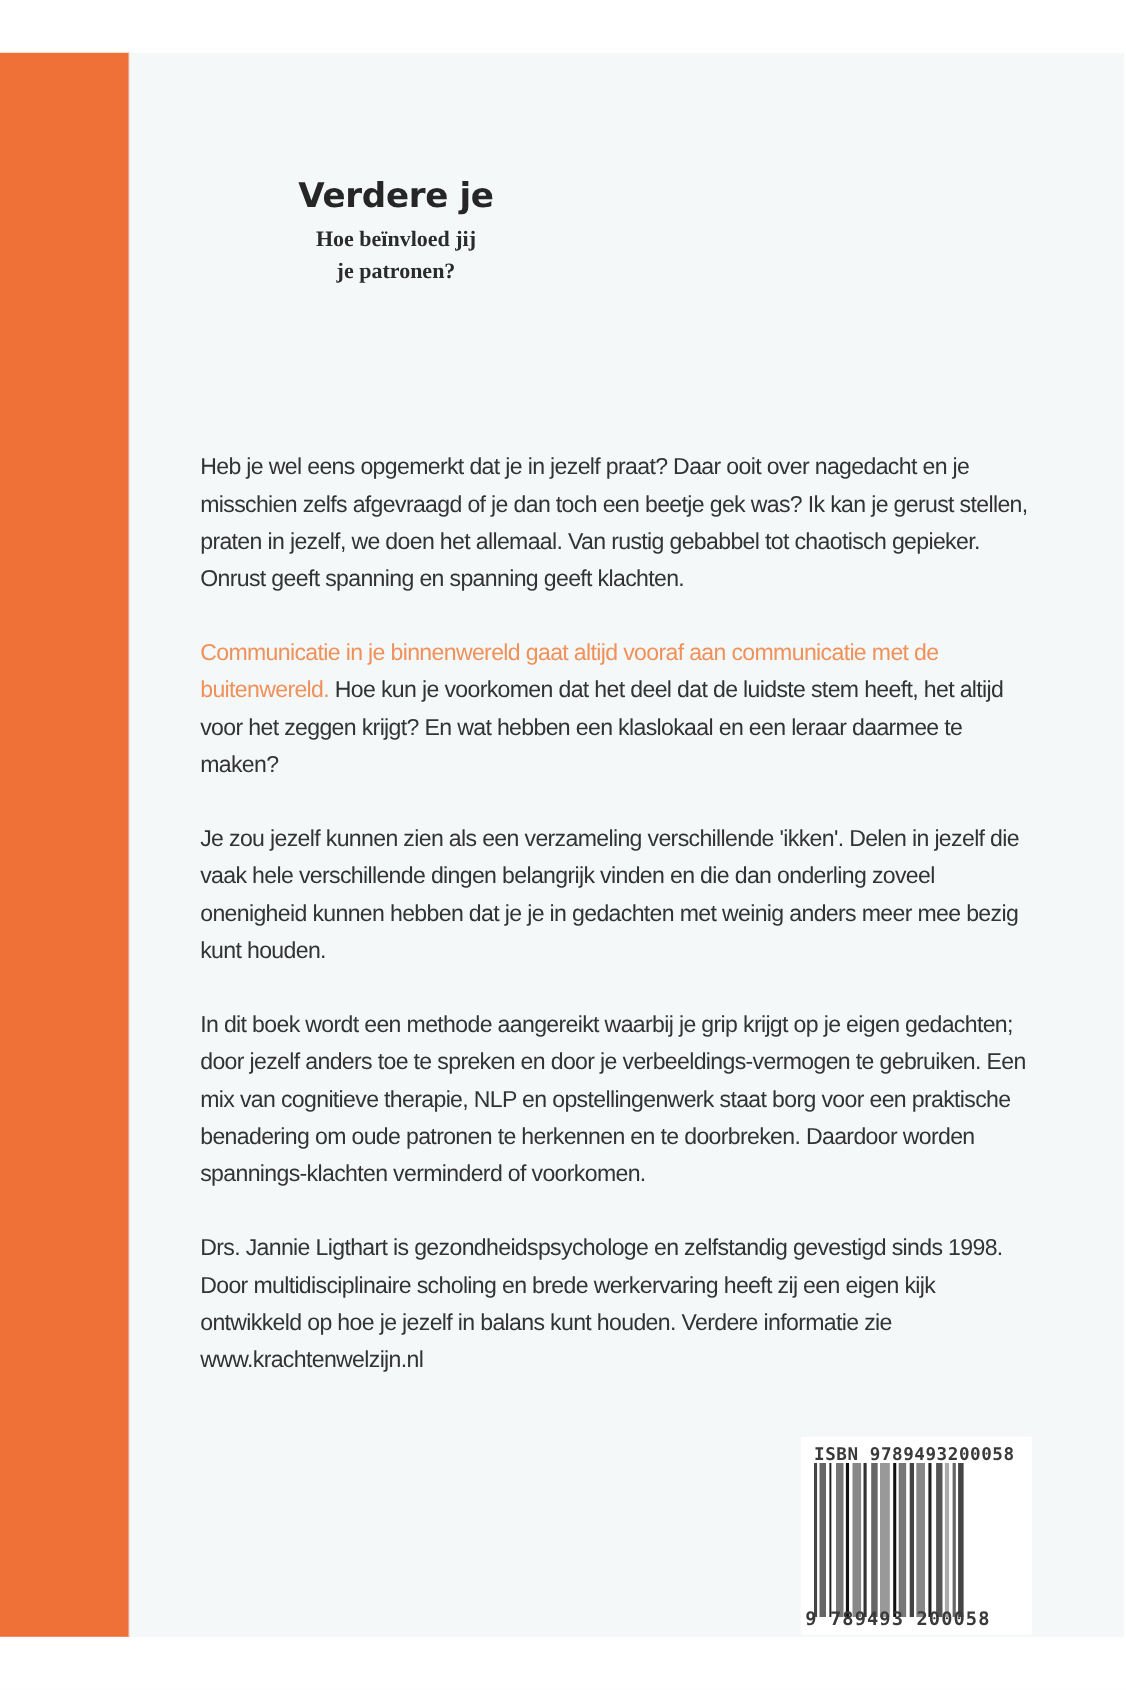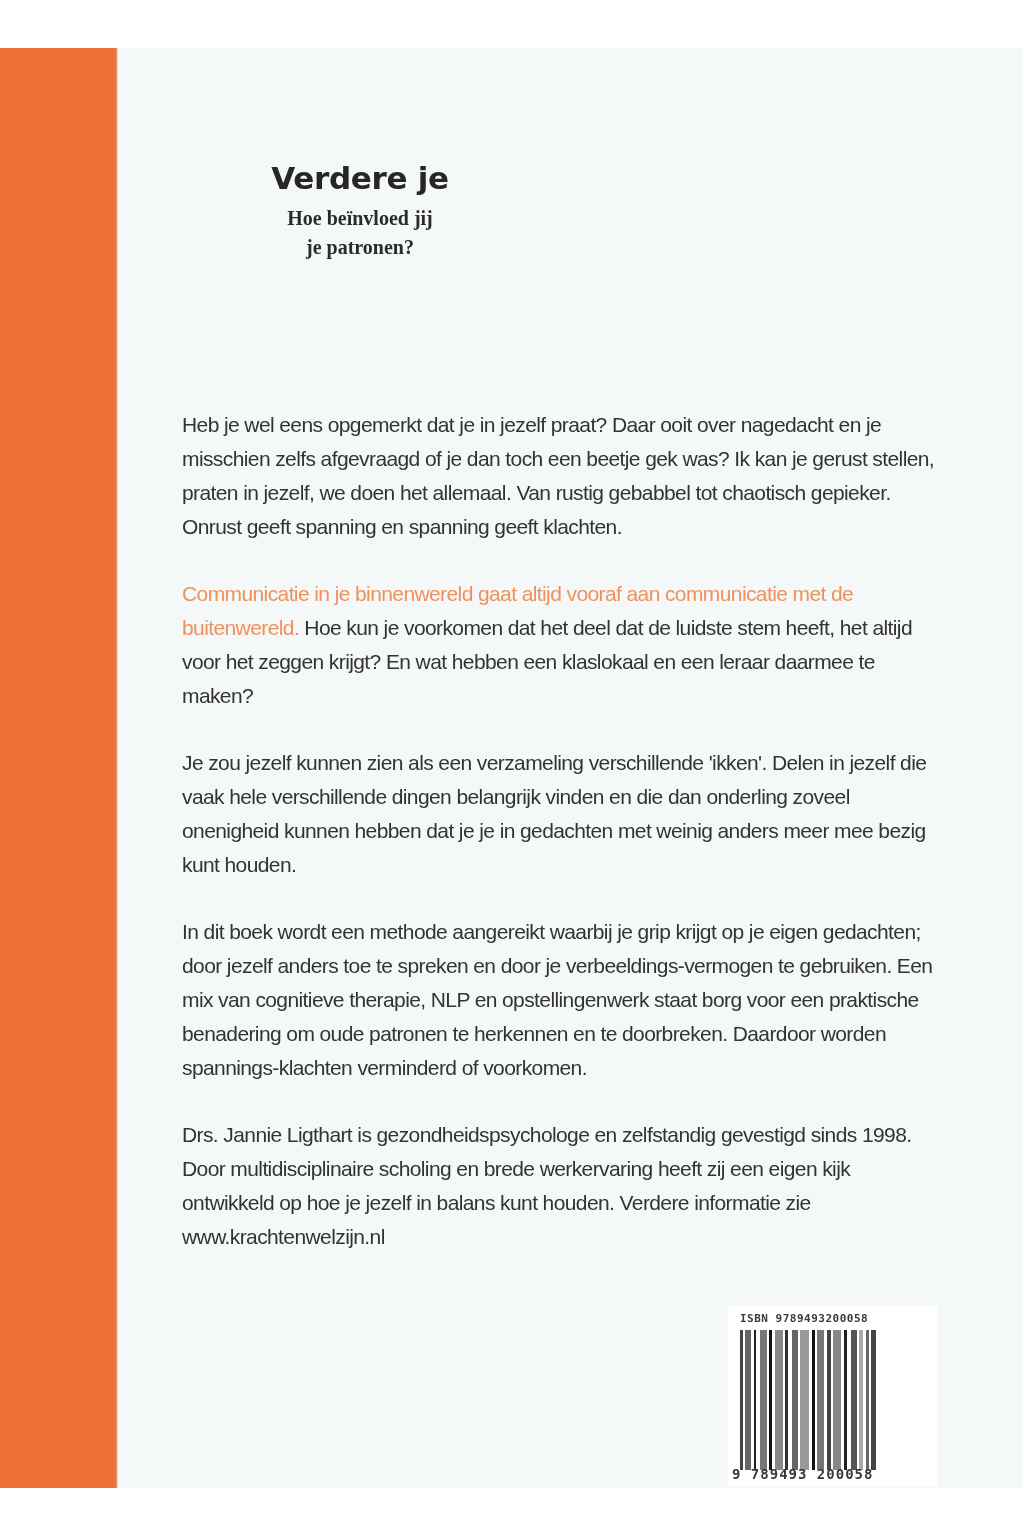--- a/index.html
+++ b/index.html
@@ -85,21 +85,21 @@
       top: 1258px;
       width: 210px;
       height: 180px;
       background: #ffffff;
     }
     .barcode-top {
       position: absolute;
       top: 6px;
       left: 12px;
       font-family: "DejaVu Sans Mono", monospace;
-      font-size: 11px;
+      font-size: 16px;
       font-weight: bold;
       color: #3a3a3a;
       letter-spacing: 0.5px;
       text-align: center;
     }
     .barcode-bars {
       position: absolute;
       left: 12px;
       top: 24px;
       width: 190px;
@@ -109,21 +109,21 @@
     }
     .barcode-bars span {
       display: block;
       height: 100%;
     }
     .barcode-bottom {
       position: absolute;
       bottom: 4px;
       left: 4px;
       font-family: "DejaVu Sans Mono", monospace;
-      font-size: 14px;
+      font-size: 17px;
       font-weight: bold;
       color: #3a3a3a;
       letter-spacing: 1px;
     }
   </style>
 </head>
 <body>
 
 <div class="cover">
   <div class="spine-strip"></div>

